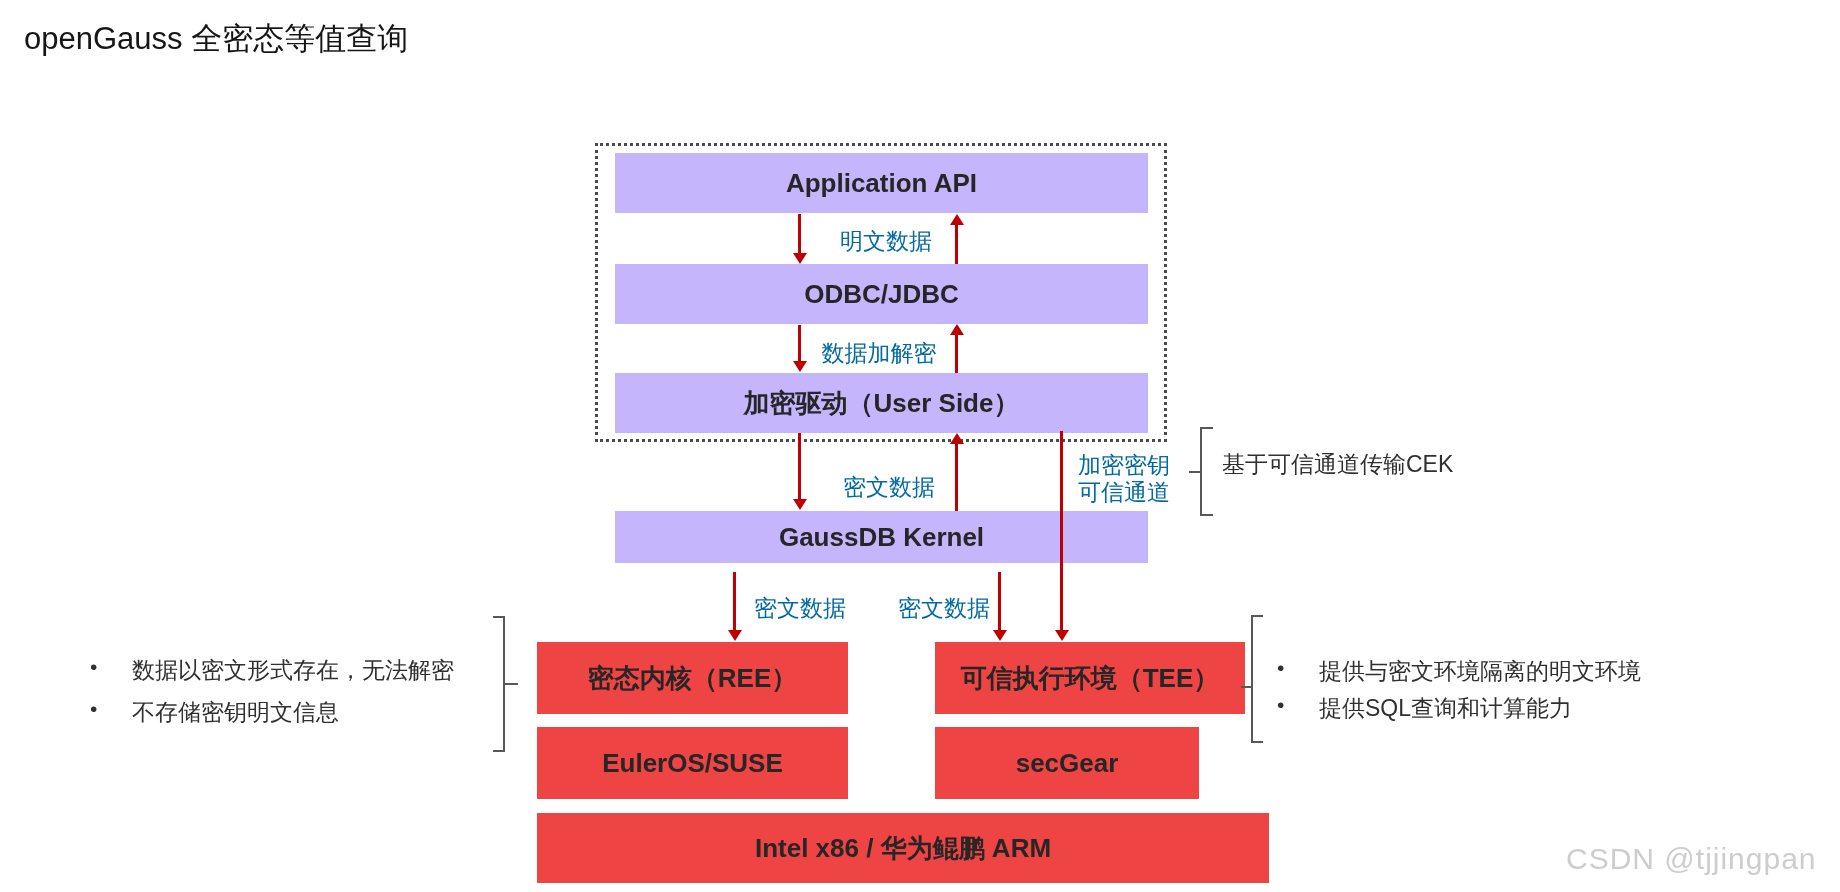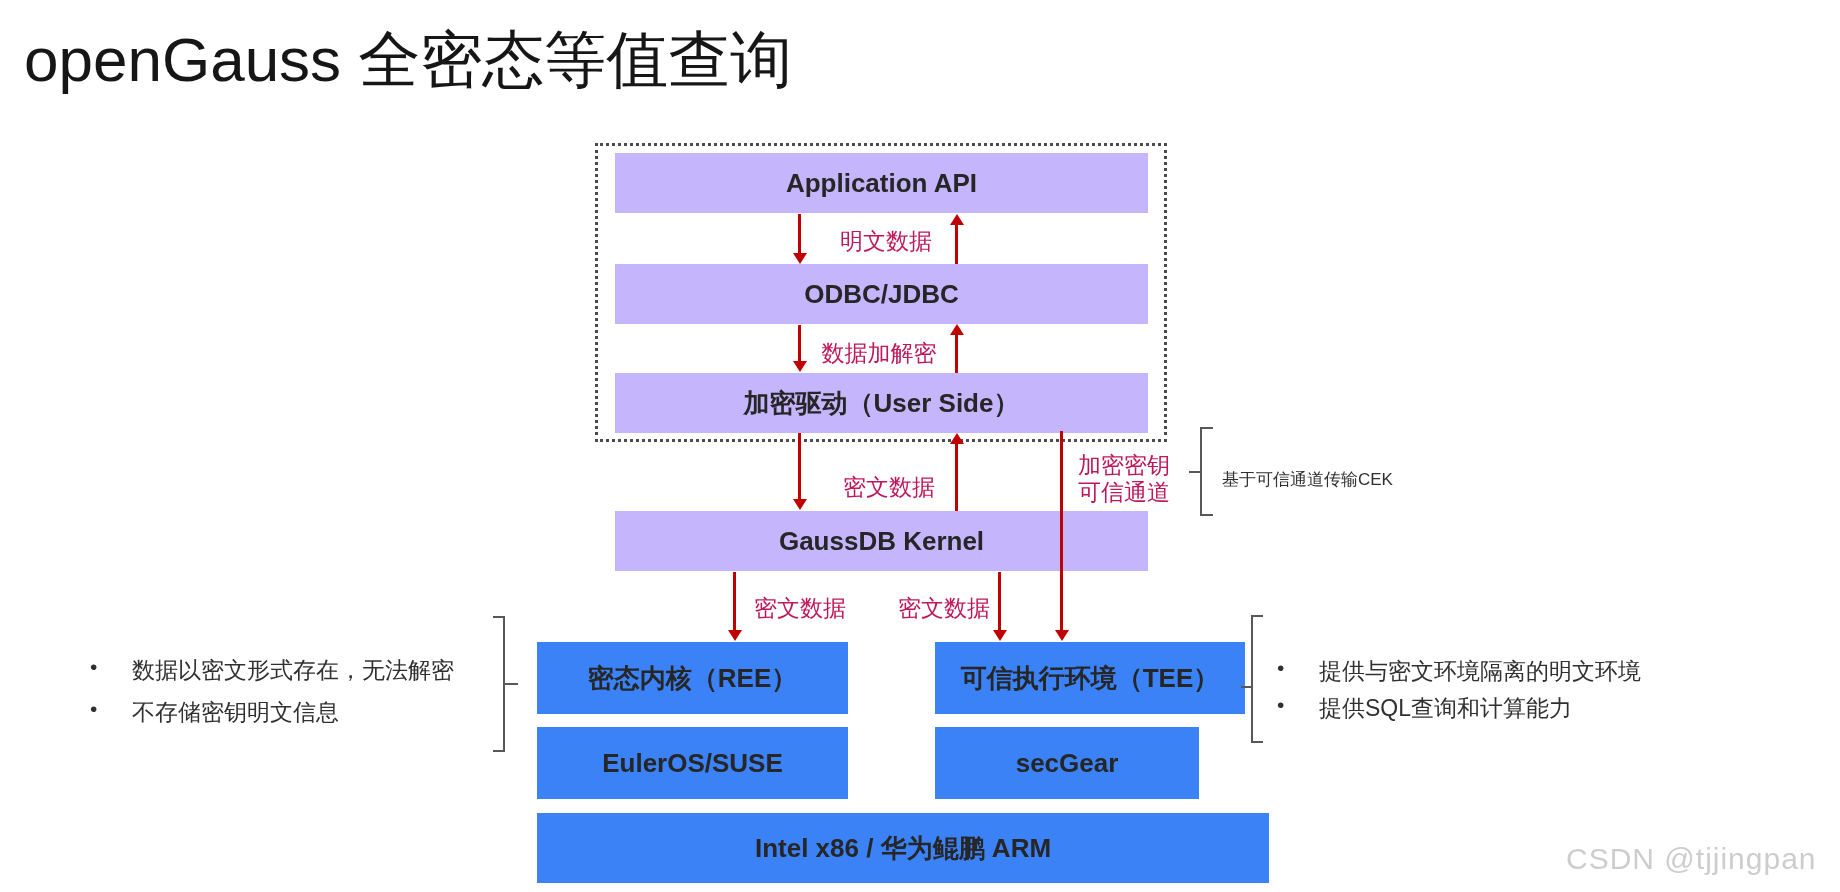--- a/index.html
+++ b/index.html
@@ -2,52 +2,52 @@
 <html><head>
 <meta charset="utf-8">
 <style>
   html,body{margin:0;padding:0;background:#ffffff;}
   #stage{
     position:relative;width:1840px;height:892px;background:#ffffff;overflow:hidden;
     font-family:"Liberation Sans","DejaVu Sans",sans-serif;
   }
   .abs{position:absolute;}
   #page-title{
-    left:24px;top:18px;font-size:62px;color:#161616;letter-spacing:0;
+    left:24px;top:18px;font-size:31px;color:#161616;letter-spacing:0;
     white-space:nowrap;
   }
   
   .box{
     position:absolute;display:flex;align-items:center;justify-content:center;
     font-weight:bold;font-size:26px;color:#262626;white-space:nowrap;
     box-sizing:border-box;
   }
   .pink{background:#c4b5fd;}
-  .yellow{background:#3b82f6;}
+  .yellow{background:#ef4444;}
   #dotted-frame{
     position:absolute;left:595px;top:143px;width:572px;height:299px;
     border:3px dotted #4a4a4a;box-sizing:border-box;
   }
   
   .arr{position:absolute;width:3px;background:#c00000;}
   .arr.down::after{
     content:"";position:absolute;left:-5.5px;bottom:-10px;width:0;height:0;
     border-left:7px solid transparent;border-right:7px solid transparent;
     border-top:11px solid #c00000;
   }
   .arr.up::before{
     content:"";position:absolute;left:-5.5px;top:-10px;width:0;height:0;
     border-left:7px solid transparent;border-right:7px solid transparent;
     border-bottom:11px solid #c00000;
   }
   
-  .lbl{position:absolute;font-size:23px;color:#be185d;white-space:nowrap;}
+  .lbl{position:absolute;font-size:23px;color:#0369a1;white-space:nowrap;}
   .lbl.c{transform:translateX(-50%);}
   .two-line{line-height:27px;text-align:center;}
-  #cek-note{line-height:30px;font-size:17px;color:#303030;margin-top:16px;}
+  #cek-note{line-height:30px;font-size:23px;color:#303030;}
   
   .bracket{position:absolute;box-sizing:border-box;}
   #bracket-left-notes{
     left:493px;top:616px;width:12px;height:136px;
     border-top:2px solid #57585a;border-bottom:2px solid #57585a;border-right:2px solid #57585a;
   }
   #bracket-left-notes::after{
     content:"";position:absolute;right:-15px;top:65px;width:15px;height:2px;background:#57585a;
   }
   #bracket-right-notes{
@@ -81,21 +81,21 @@
 
 <div id="stage">
 
   <div id="page-title" class="abs">openGauss 全密态等值查询</div>
 
   <div id="dotted-frame"></div>
 
   <div class="box pink" style="left:615px;top:153px;width:533px;height:60px;">Application API</div>
   <div class="box pink" style="left:615px;top:264px;width:533px;height:60px;">ODBC/JDBC</div>
   <div class="box pink" style="left:615px;top:373px;width:533px;height:60px;">加密驱动（User Side）</div>
-  <div class="box pink" style="left:615px;top:511px;width:533px;height:60px;text-align:right;">GaussDB Kernel</div>
+  <div class="box pink" style="left:615px;top:511px;width:533px;height:52px;text-align:right;">GaussDB Kernel</div>
 
   <div class="arr down" style="left:798px;top:214px;height:40px;"></div>
   <div class="arr up" style="left:955px;top:224px;height:40px;"></div>
 
   <div class="arr down" style="left:798px;top:325px;height:37px;"></div>
   <div class="arr up" style="left:955px;top:334px;height:39px;"></div>
 
   <div class="arr down" style="left:798px;top:433px;height:67px;"></div>
   <div class="arr up" style="left:955px;top:443px;height:68px;"></div>
 

